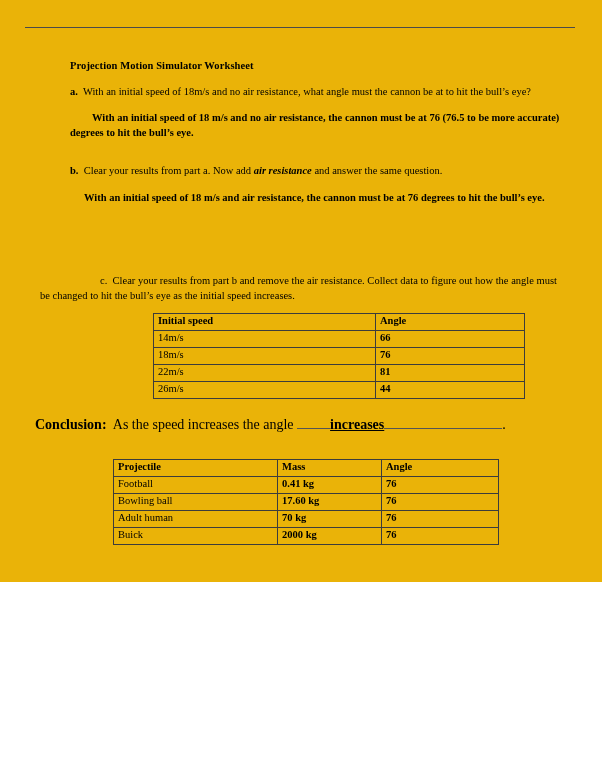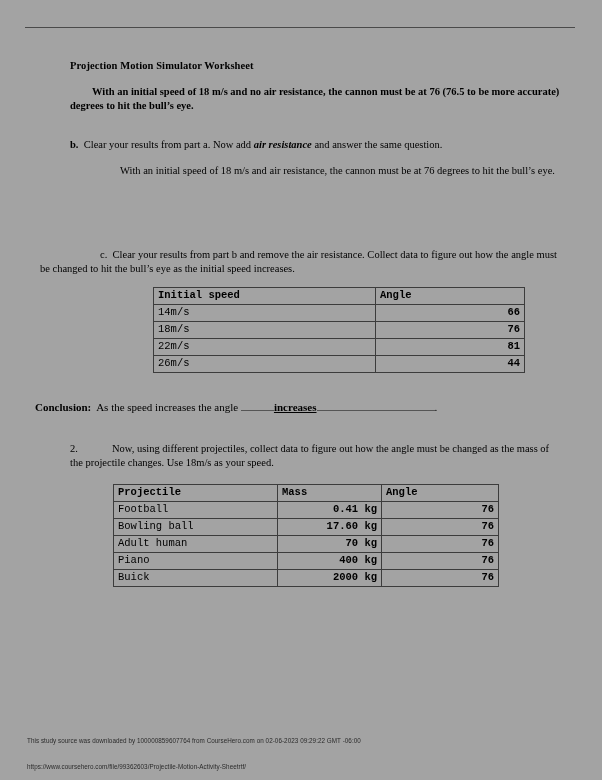--- a/index.html
+++ b/index.html
@@ -8,22 +8,22 @@
     padding: 0;
     background: #ffffff;
   }
   body {
     font-family: "Liberation Serif", "DejaVu Serif", serif;
     color: #000000;
   }
   .page {
     position: relative;
     width: 602px;
-    height: 780px;
-    background: #a3a3a3;
+    height: 582px;
+    background: #eab308;
     overflow: hidden;
   }
   .top-rule {
     position: absolute;
     left: 25px;
     top: 27px;
     width: 550px;
     height: 1px;
     background: #4a4a4a;
   }
@@ -62,23 +62,23 @@
   }
   .answer {
     margin-left: 30px;
     margin-bottom: 14px;
     font-weight: bold;
   }
   .answer .indent-first {
     padding-left: 22px;
   }
   .answer-b {
-    margin-left: 80px;
+    margin-left: 44px;
     margin-bottom: 14px;
-    font-weight: normal;
+    font-weight: bold;
   }
   .ital-bold {
     font-weight: bold;
     font-style: italic;
     text-align: right;
   }
   .part-c {
     margin: 17px 0 10px 0;
   }
   .part-c .lead {
@@ -92,39 +92,37 @@
     font-size: 10.5px;
     table-layout: fixed;
   }
   table.wk td, table.wk th {
     border: 1px solid #3c3c3c;
     padding: 1px 4px;
     text-align: left;
     vertical-align: top;
     height: 14px;
     font-weight: normal;
-    font-family: Liberation Mono, monospace;
   }
   table.wk th {
     font-weight: bold;
   }
   table.wk td.b, table.wk th.b {
     font-weight: bold;
-    text-align: right;
   }
   .table1-wrap {
     margin-left: 113px;
   }
   .table2-wrap {
     margin-left: 73px;
     margin-top: 7px;
   }
   .conclusion {
-    margin: 10px;
-    font-size: 11px;
+    margin: 0;
+    font-size: 14px;
     line-height: 1.45;
   }
   .concl-label { font-weight: bold; }
   .fill {
     font-weight: bold;
     text-decoration: underline;
     white-space: pre;
   }
   .blank {
     display: inline-block;
@@ -157,20 +155,23 @@
 
 <div class="page">
 
   <div class="top-rule"></div>
 
   <div class="content">
 
     <h1 class="doc-title">Projection Motion Simulator Worksheet</h1>
 
 
+    <div class="sub-block">
+      <p><span class="sub-label">a.</span>&nbsp; <span>With an initial speed of 18m/s and no air resistance, what angle must the cannon be at to hit the bull’s eye?</span></p>
+    </div>
 
     <div class="answer">
       <p><span class="indent-first"></span><span>With an initial speed of 18 m/s and no air resistance, the cannon must be at 76 (76.5 to be more accurate) degrees to hit the bull’s eye.</span></p>
     </div>
 
     <div class="spacer-sm"></div>
 
     <div class="sub-block">
       <p><span class="sub-label">b.</span>&nbsp; <span>Clear your results from part a.  Now add </span><span class="ital-bold">air resistance</span><span> and answer the same question.</span></p>
     </div>
@@ -213,23 +214,20 @@
         </tbody>
       </table>
     </div>
 
     <div style="height:16px"></div>
 
     <p class="conclusion" style="margin-left:-5px"><span class="concl-label">Conclusion:</span>&nbsp; <span>As the speed increases the angle</span> <span class="blank blank-c"></span><span class="fill">increases</span><span class="blank blank-a"></span><span>.</span></p>
 
     <div style="height:16px"></div>
 
-    <div class="q-block">
-      <p><span class="q-num">2.</span><span>Now, using different projectiles, collect data to figure out how the angle must be changed as the mass of the projectile changes.  Use 18m/s as your speed.</span></p>
-    </div>
 
     <div class="table2-wrap">
       <table class="wk">
         <thead>
           <tr>
             <th style="width:155px">Projectile</th>
             <th style="width:95px">Mass</th>
             <th style="width:108px">Angle</th>
           </tr>
         </thead>
@@ -240,25 +238,20 @@
             <td class="b">76</td>
           </tr>
           <tr>
             <td>Bowling ball</td>
             <td class="b">17.60 kg</td>
             <td class="b">76</td>
           </tr>
           <tr>
             <td>Adult human</td>
             <td class="b">70 kg</td>
-            <td class="b">76</td>
-          </tr>
-          <tr>
-            <td>Piano</td>
-            <td class="b">400 kg</td>
             <td class="b">76</td>
           </tr>
           <tr>
             <td>Buick</td>
             <td class="b">2000 kg</td>
             <td class="b">76</td>
           </tr>
         </tbody>
       </table>
     </div>

